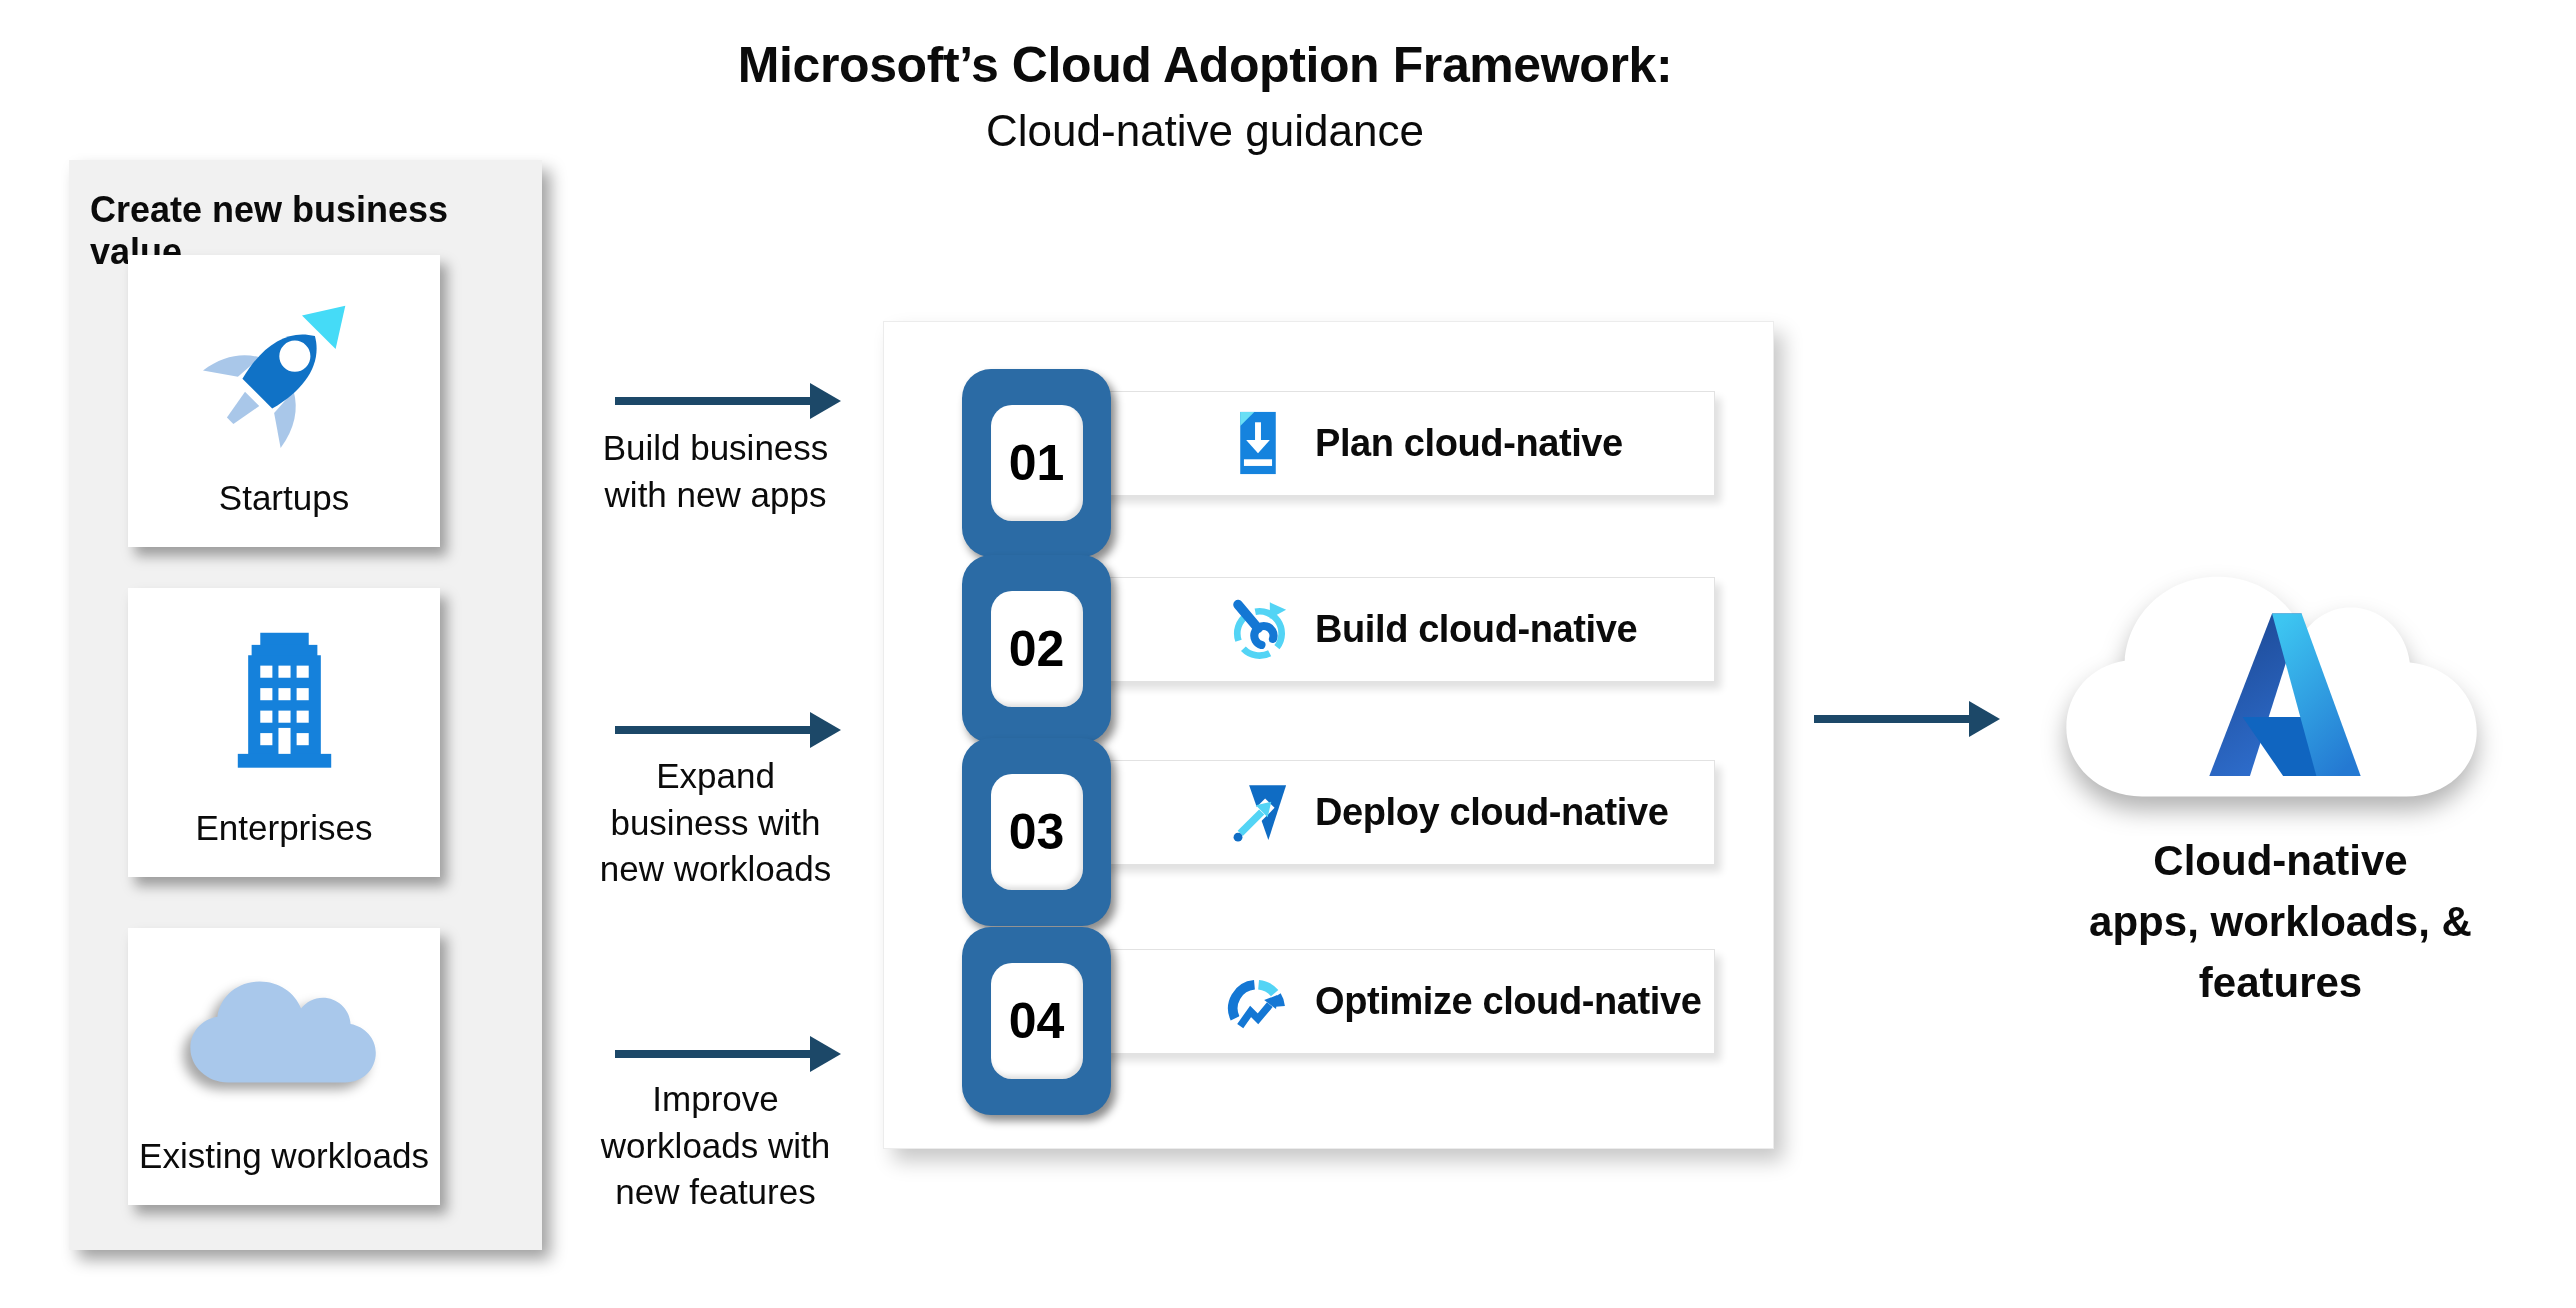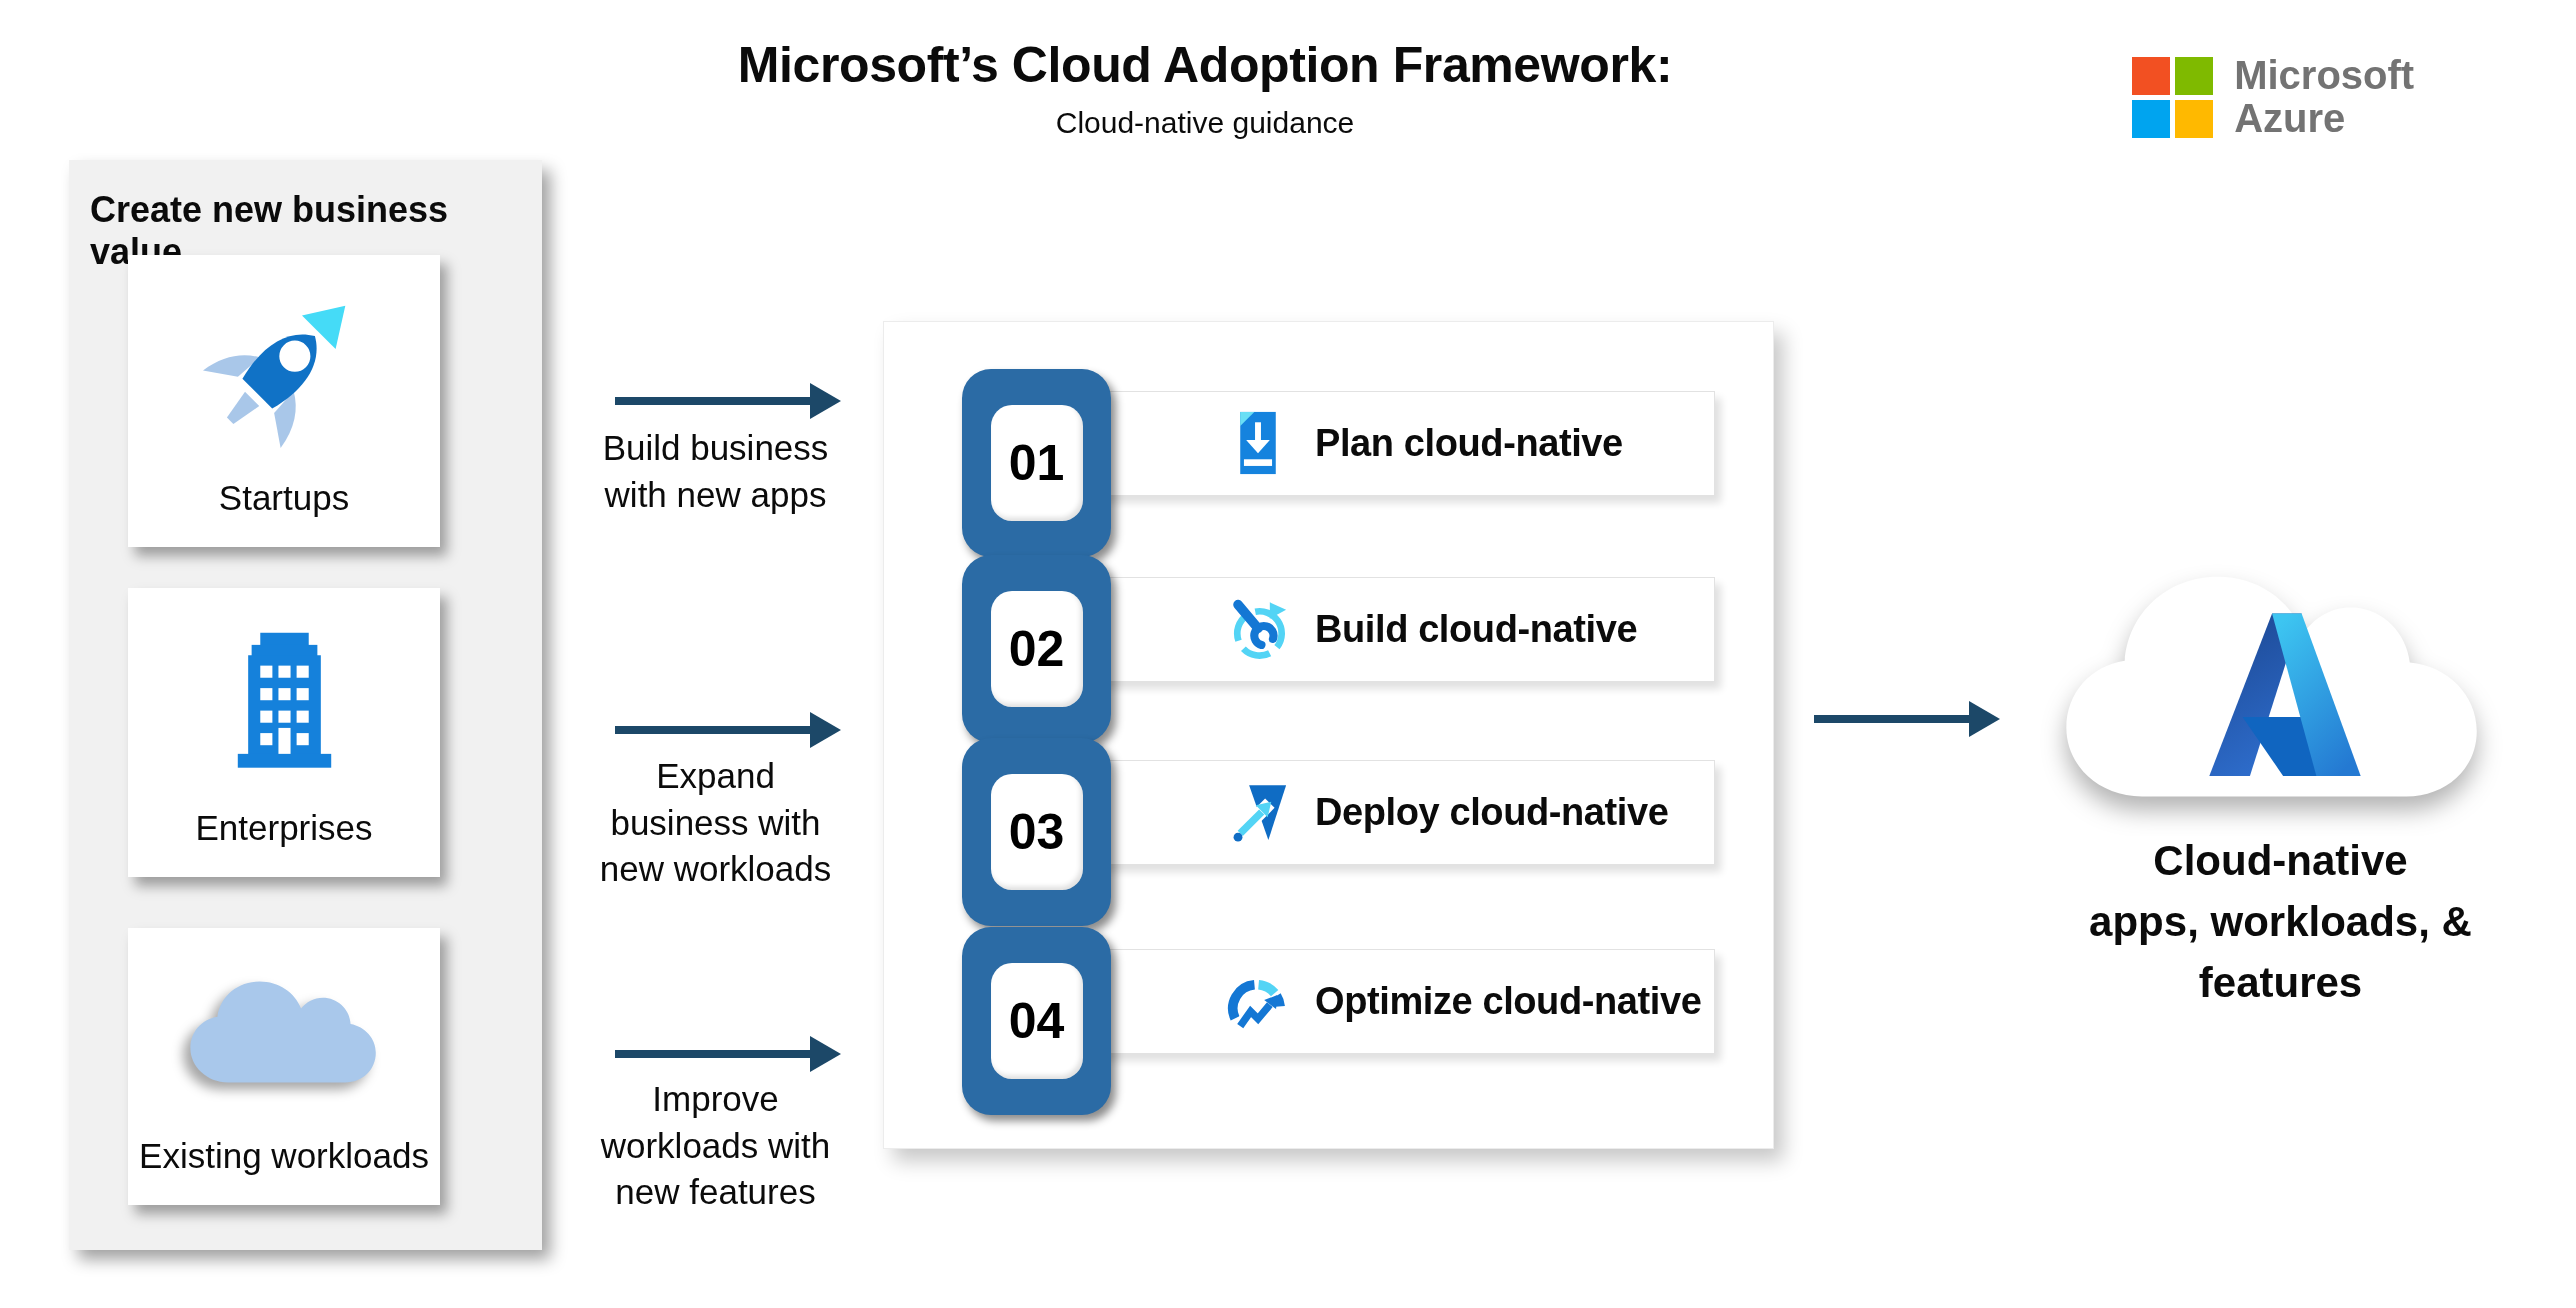--- a/index.html
+++ b/index.html
@@ -3,21 +3,21 @@
 <meta charset="utf-8">
 <style>
   * { margin:0; padding:0; box-sizing:border-box; }
   html,body { width:2576px; height:1309px; background:#ffffff;
               font-family:"Liberation Sans", sans-serif; color:#0b0b0b; overflow:hidden; }
   .stage { position:relative; width:2576px; height:1309px; background:#fff; }
 
   
   .title-block { position:absolute; left:518px; top:36px; width:1374px; text-align:center; }
   .title-line1 { font-size:50px; font-weight:700; letter-spacing:-0.4px; }
-  .title-line2 { font-size:30px; font-weight:400; margin-top:12px; }
+  .title-line2 { font-size:44px; font-weight:400; margin-top:12px; }
 
   
   .ms-logo { position:absolute; left:2132px; top:54px; display:flex; align-items:center; gap:21px; }
   .ms-squares { display:grid; grid-template-columns:38px 38px; grid-template-rows:38px 38px; gap:5.2px; }
   .ms-squares .sq { width:38px; height:38px; }
   .ms-name { font-size:40px; font-weight:600; color:#737373; line-height:1.08; }
 
   
   .left-panel { position:absolute; left:69px; top:160px; width:473px; height:1090px;
                 background:#F1F1F1; box-shadow:8.6px 10.4px 15.5px rgba(0,0,0,0.38); }
@@ -75,32 +75,20 @@
 </head>
 <body>
 
 <div class="stage">
 
   <div class="title-block">
     <div class="title-line1">Microsoft’s Cloud Adoption Framework:</div>
     <div class="title-line2">Cloud-native guidance</div>
   </div>
 
-  <div class="ms-logo">
-    <div class="ms-squares">
-      <div class="sq" style="background:#F25022"></div>
-      <div class="sq" style="background:#7FBA00"></div>
-      <div class="sq" style="background:#00A4EF"></div>
-      <div class="sq" style="background:#FFB900"></div>
-    </div>
-    <div class="ms-name">
-      <div>Microsoft</div>
-      <div>Azure</div>
-    </div>
-  </div>
 
   <div class="left-panel">
     <div class="left-panel-header">Create new business value</div>
 
     <div class="persona-card card-startups">
       <div class="persona-icon">
         <svg width="183" height="183" viewBox="0 0 100 100">
           <g transform="rotate(45 50 50)">
             <path d="M37 56 C28 61 22 70 20 83 L36 72 Z" fill="#A9C7E9"></path>
             <path d="M63 56 C72 61 78 70 80 83 L64 72 Z" fill="#A9C7E9"></path>

